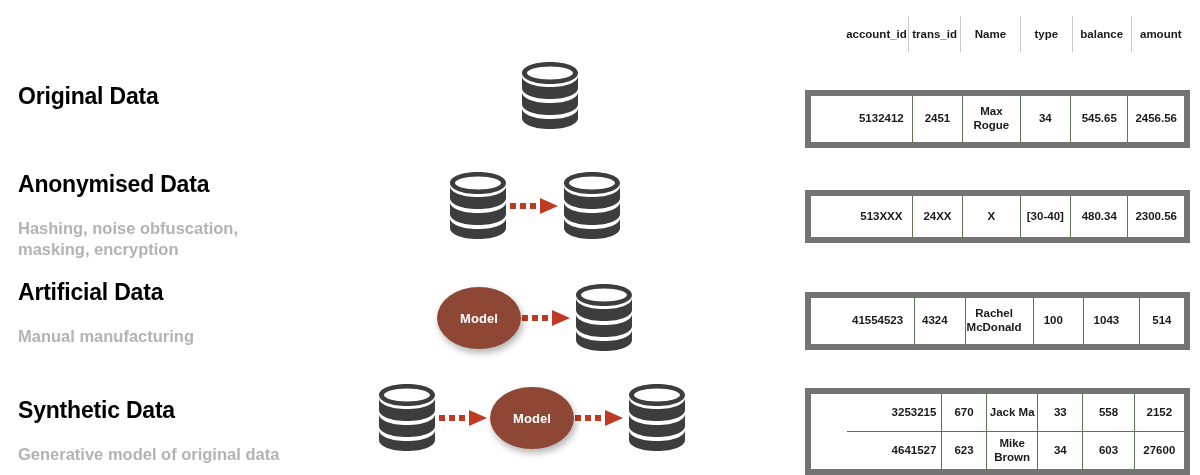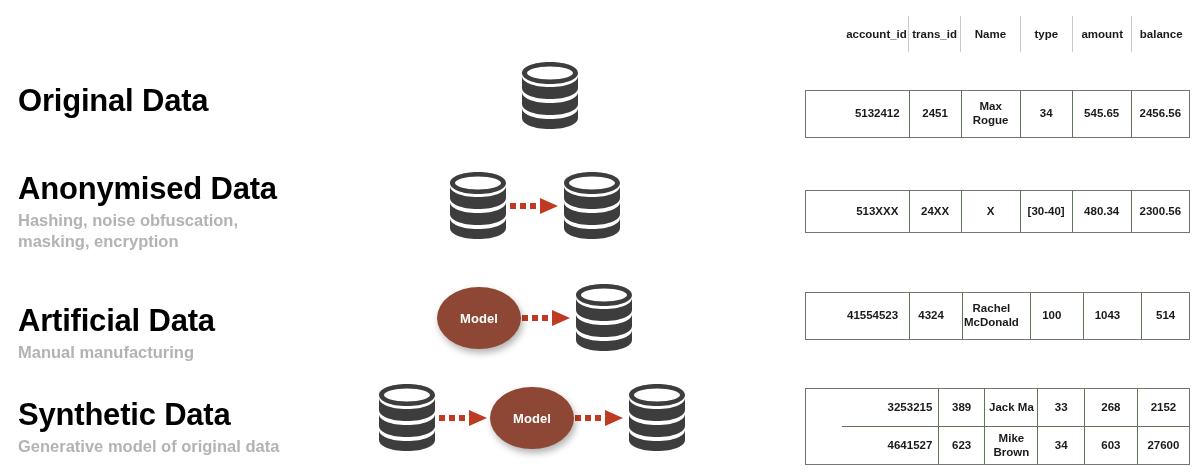--- a/index.html
+++ b/index.html
@@ -14,33 +14,33 @@
     font-family: "Liberation Sans", sans-serif;
     overflow: hidden;
   }
 
   
   .row-label {
     position: absolute;
     left: 18px;
   }
   .row-title {
-    font-size: 31px;
+    font-size: 23px;
     font-weight: bold;
     color: #000000;
     letter-spacing: -0.2px;
     line-height: 1.12;
     white-space: nowrap;
   }
   .row-sub {
     font-size: 16.5px;
     font-weight: bold;
     color: #b3b3b3;
     line-height: 1.28;
-    margin-top: 3px;
+    margin-top: 20px;
     white-space: nowrap;
   }
 
   
   .stage {
     position: absolute;
     display: flex;
     align-items: center;
   }
 
@@ -102,21 +102,21 @@
     box-sizing: border-box;
     border-left: 1px solid #c8c8c8;
   }
   .hcell:first-child { border-left: none; }
 
   .table-block {
     position: absolute;
     left: 805px;
     width: 385px;
     box-sizing: border-box;
-    border: 1px solid #737373;
+    border: 6px solid #737373;
     background: #ffffff;
   }
   .trow {
     display: flex;
     border-top: 1px solid #5d7554;
   }
   .trow:first-child { border-top: none; }
   .tcell {
     display: flex;
     align-items: center;
@@ -146,21 +146,21 @@
 <div class="row-label" style="top:84px;">
   <div class="row-title">Original Data</div>
 
 </div>
 
 <div class="row-label" style="top:172px;">
   <div class="row-title">Anonymised Data</div>
   <div class="row-sub">Hashing, noise obfuscation,<br>masking, encryption</div>
 </div>
 
-<div class="row-label" style="top:304px;">
+<div class="row-label" style="top:280px;">
   <div class="row-title">Artificial Data</div>
   <div class="row-sub">Manual manufacturing</div>
 </div>
 
 <div class="row-label" style="top:398px;">
   <div class="row-title">Synthetic Data</div>
   <div class="row-sub">Generative model of original data</div>
 </div>
 
 <div class="stage" style="left:519px; top:60px;">
@@ -309,22 +309,22 @@
   </g>
 </svg>
     </div>
 </div>
 
 <div class="table-header">
   <div class="hcell c0">account_id</div>
   <div class="hcell c1">trans_id</div>
   <div class="hcell c2">Name</div>
   <div class="hcell c3">type</div>
+  <div class="hcell c5">balance</div>
   <div class="hcell c4">amount</div>
-  <div class="hcell c5">balance</div>
 </div>
 
 <div id="table-blocks">
     <div class="table-block" style="top: 90px;">
       <div class="trow" style="height: 46px;">
         <div class="tcell c0">5132412</div>
         <div class="tcell c1">2451</div>
         <div class="tcell c2">Max<br>Rogue</div>
         <div class="tcell c3">34</div>
         <div class="tcell c4">545.65</div>
@@ -347,24 +347,24 @@
         <div class="tcell c1">4324</div>
         <div class="tcell c2">Rachel<br>McDonald</div>
         <div class="tcell c3">100</div>
         <div class="tcell c4">1043</div>
         <div class="tcell c5">514</div>
       </div>
     </div>
     <div class="table-block" style="top: 388px; padding-left: 36px;">
       <div class="trow" style="height: 37px;">
         <div class="tcell c0">3253215</div>
-        <div class="tcell c1">389</div>
+        <div class="tcell c1">670</div>
         <div class="tcell c2">Jack Ma</div>
         <div class="tcell c3">33</div>
-        <div class="tcell c4">268</div>
+        <div class="tcell c4">558</div>
         <div class="tcell c5">2152</div>
       </div>
       <div class="trow" style="height: 37px;">
         <div class="tcell c0">4641527</div>
         <div class="tcell c1">623</div>
         <div class="tcell c2">Mike<br>Brown</div>
         <div class="tcell c3">34</div>
         <div class="tcell c4">603</div>
         <div class="tcell c5">27600</div>
       </div>

